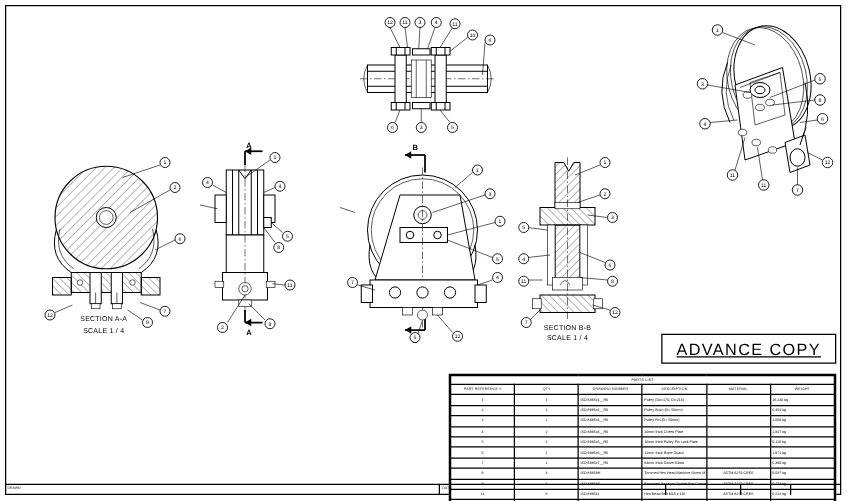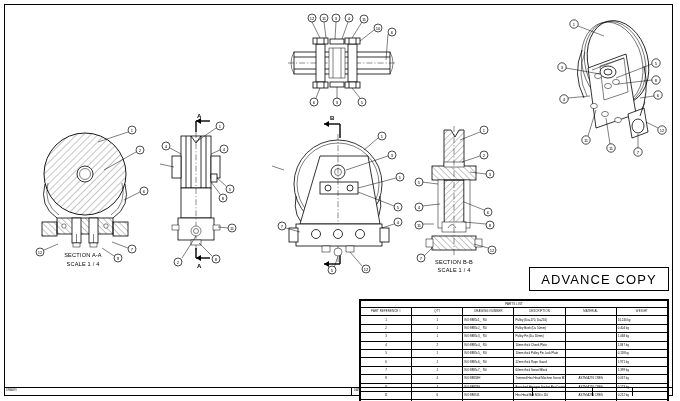--- a/index.html
+++ b/index.html
@@ -21,21 +21,21 @@
   .balloon circle{fill:#fff;stroke:#000;stroke-width:0.7;}
   .balloon text{font-size:4.1px;text-anchor:middle;dominant-baseline:central;
                 font-family:"Liberation Sans",sans-serif;}
   .vlabel{font-size:5.6px;text-anchor:middle;font-family:"Liberation Sans",sans-serif;
           letter-spacing:0.2px;}
   .seclet{font-size:6px;font-family:"Liberation Sans",sans-serif;font-weight:bold;}
 
   
   #stamp{position:absolute;left:529px;top:267px;width:140px;height:24px;
          border:1.4px solid #000;box-sizing:border-box;background:#fff;
-         display:flex;align-items:center;justify-content:center;}
+         display:flex;align-items:center;justify-content:center;text-decoration:underline;}
   #stamp span{font-size:13px;letter-spacing:1.1px;font-family:"Liberation Sans",sans-serif;}
 
   
   #parts{position:absolute;left:359px;top:299px;width:310px;
          border:1.1px solid #000;box-sizing:border-box;background:#fff;}
   #parts table{border-collapse:collapse;width:100%;table-layout:fixed;
                font-size:2.9px;font-family:"Liberation Sans",sans-serif;}
   #parts td,#parts th{border:0.5px solid #000;padding:0 1px;
                       line-height:1.05;height:7.4px;overflow:hidden;
                       white-space:nowrap;font-weight:normal;}

